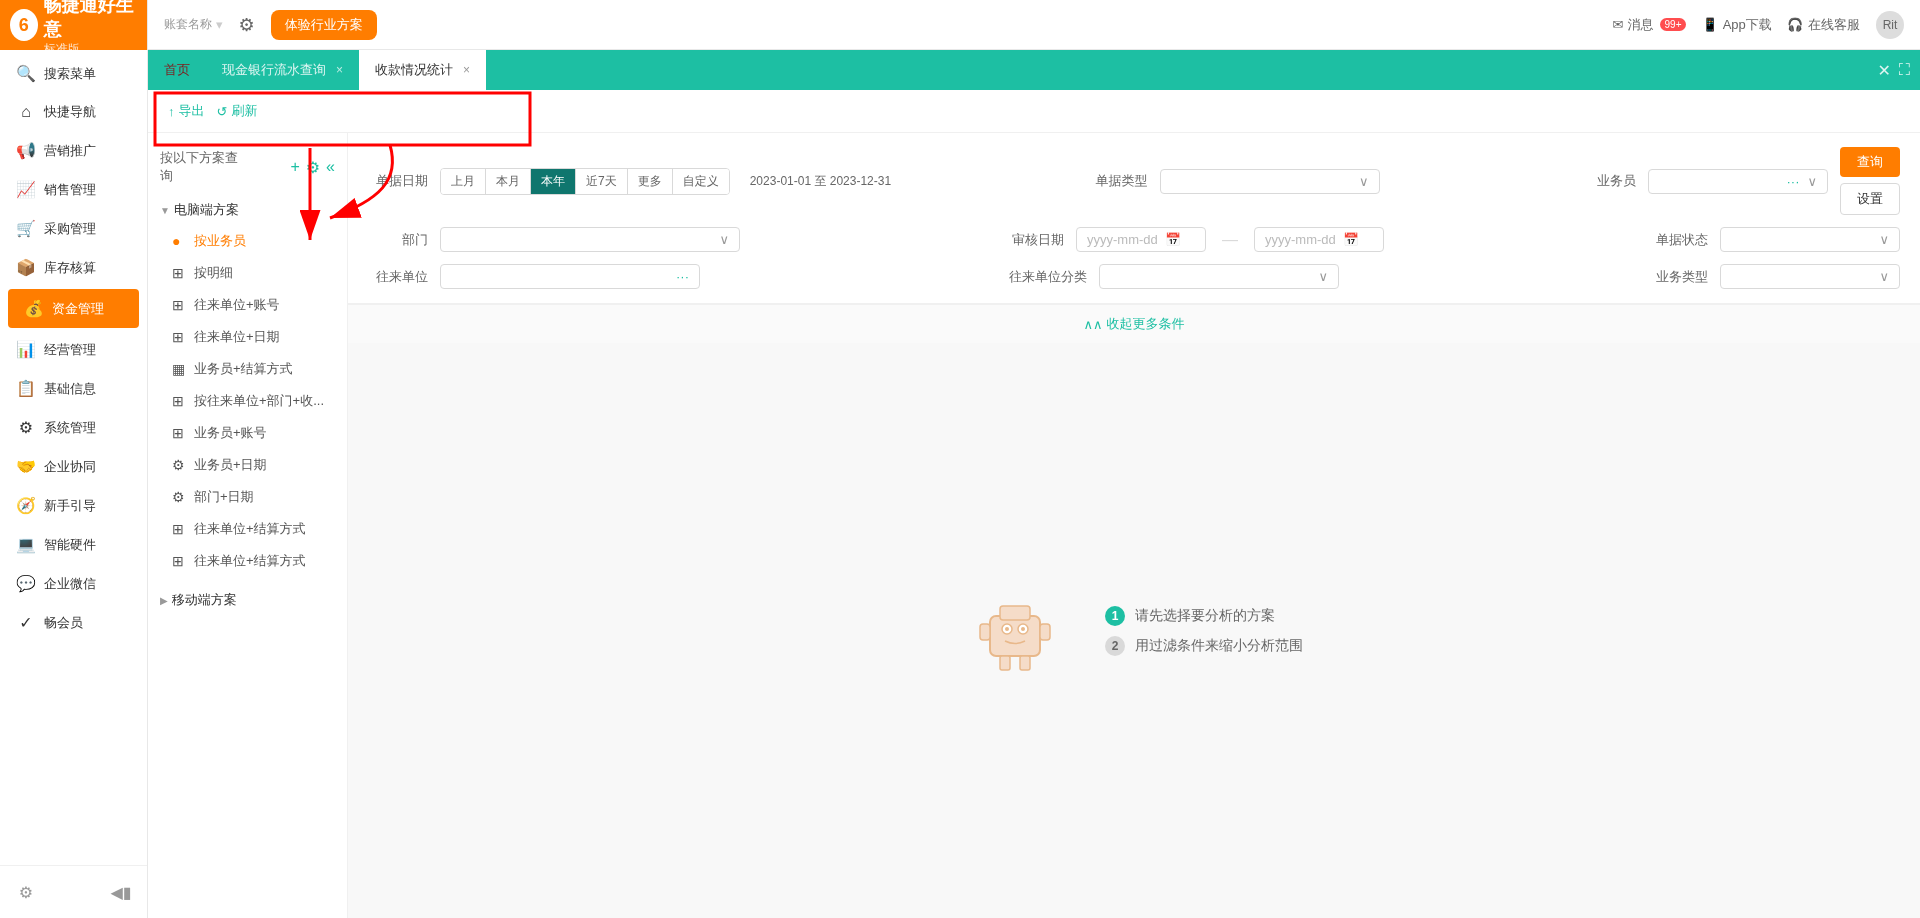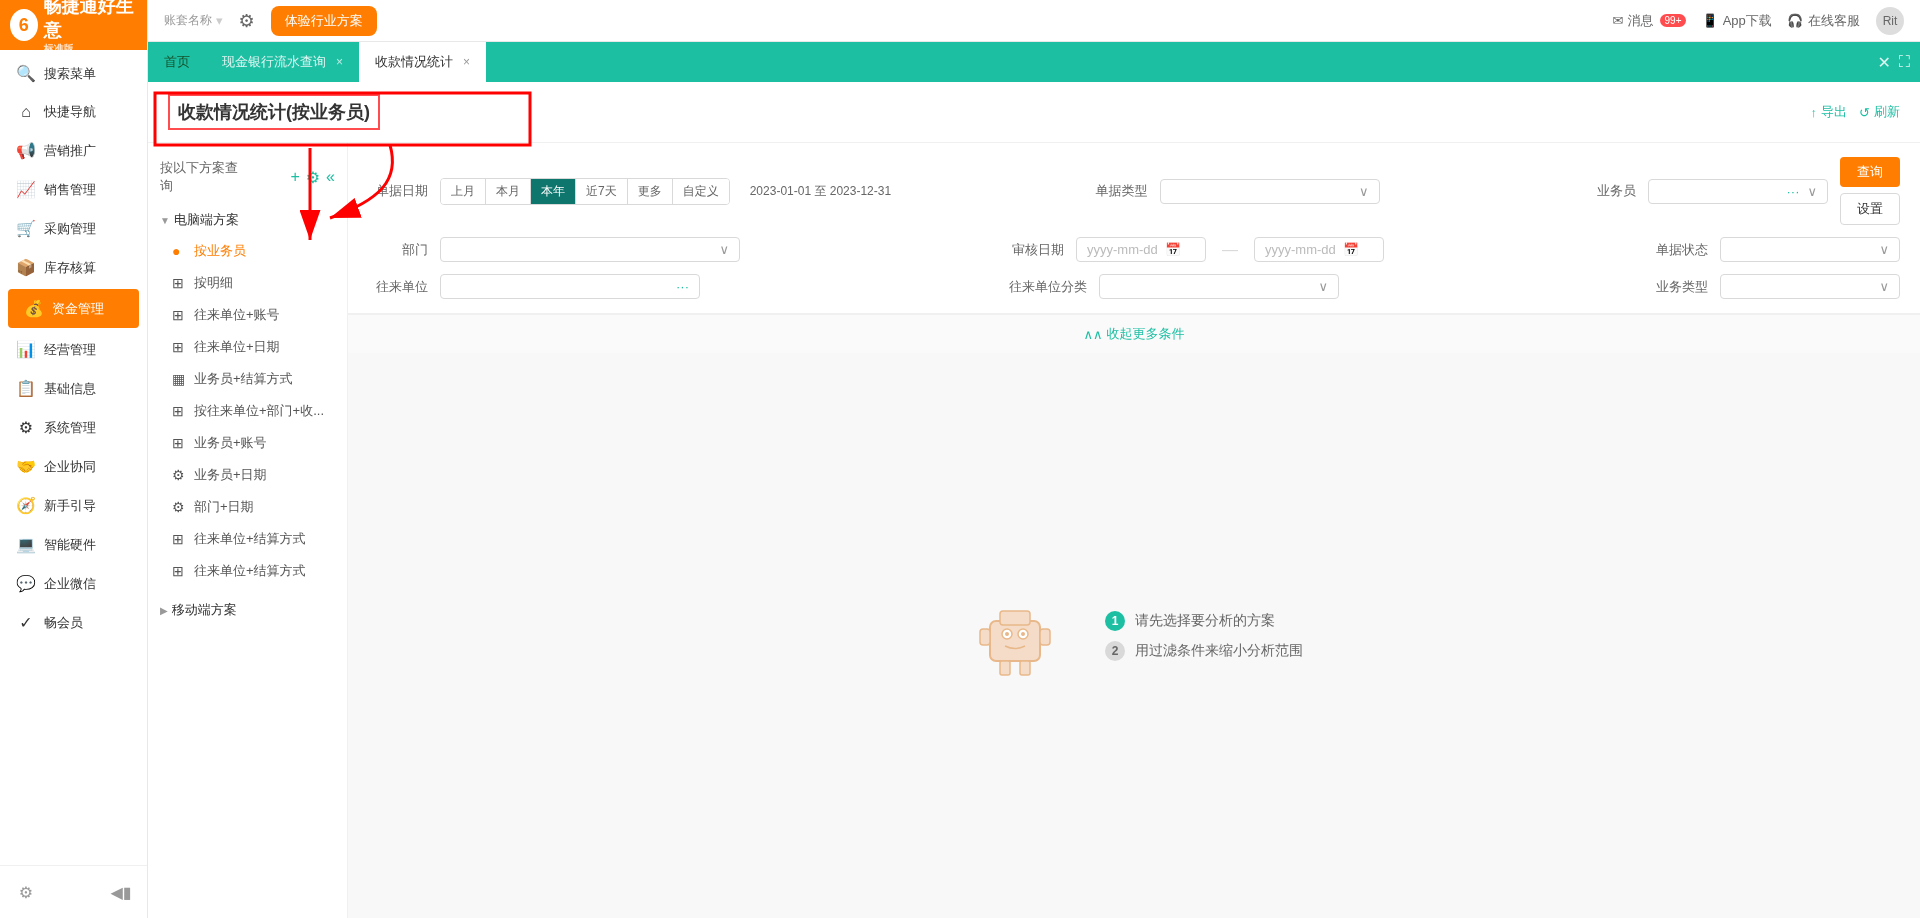--- a/index.html
+++ b/index.html
@@ -70,21 +70,21 @@
     .main {
       flex: 1;
       display: flex;
       flex-direction: column;
       height: 918px;
       background: #f0f2f5;
     }
 
     
     .topbar {
-      height: 42px;
+      height: 50px;
       background: #fff;
       display: flex;
       align-items: center;
       padding: 0 16px;
       border-bottom: 1px solid #e8e8e8;
       gap: 16px;
     }
     .topbar-breadcrumb {
       font-size: 13px;
       color: #666;
@@ -145,21 +145,21 @@
       height: 40px;
       display: flex;
       align-items: center;
       padding: 0 16px;
       font-size: 13px;
       color: rgba(255,255,255,0.85);
       cursor: pointer;
       gap: 6px;
       position: relative;
     }
-    .tab-item.home { color: #14532d; }
+    .tab-item.home { color: #7f1d1d; }
     .tab-item.active {
       background: #fff;
       color: #333;
       border-radius: 0;
     }
     .tab-close {
       font-size: 12px;
       color: rgba(255,255,255,0.7);
       margin-left: 4px;
     }
@@ -450,21 +450,21 @@
 </head>
 <body>
 
 <div style="display:flex; width:1920px; height:918px; position:relative;">
 
   <div class="sidebar">
     <div class="sidebar-logo">
       <div class="logo-icon">6</div>
       <div>
         <div style="font-size:18px;color:#fff;font-weight:bold;">畅捷通好生意</div>
-        <div style="font-size:10px;color:rgba(255,255,255,0.8);font-weight:bold;">标准版</div>
+        <div style="font-size:12px;color:rgba(255,255,255,0.8);">标准版</div>
       </div>
     </div>
     <div class="sidebar-nav">
       <div class="nav-item">
         <span class="nav-icon">🔍</span>
         <span>搜索菜单</span>
       </div>
       <div class="nav-item">
         <span class="nav-icon">⌂</span>
         <span>快捷导航</span>
@@ -569,21 +569,20 @@
         <span>收款情况统计</span>
         <span class="tab-close" style="color:#999;">×</span>
       </div>
       <div class="tabs-right">
         <span class="tabs-right-btn">✕</span>
         <span class="tabs-right-btn">⛶</span>
       </div>
     </div>
 
     <div class="page-header">
-      <div class="page-title">收款情况统计(按业务员)</div>
       <div class="page-header-actions">
         <div class="header-action-btn">
           <span>↑</span>
           <span>导出</span>
         </div>
         <div class="header-action-btn">
           <span>↺</span>
           <span>刷新</span>
         </div>
       </div>

